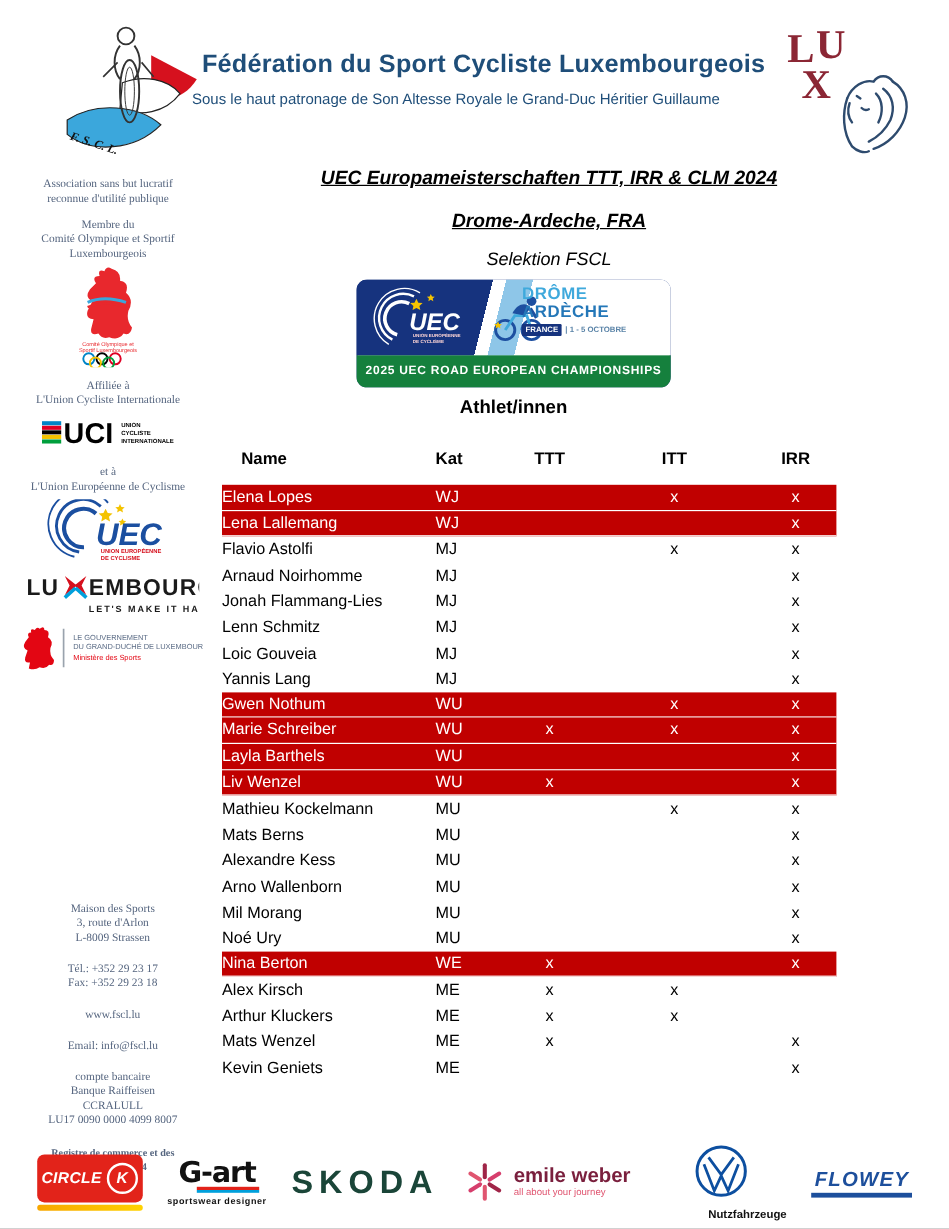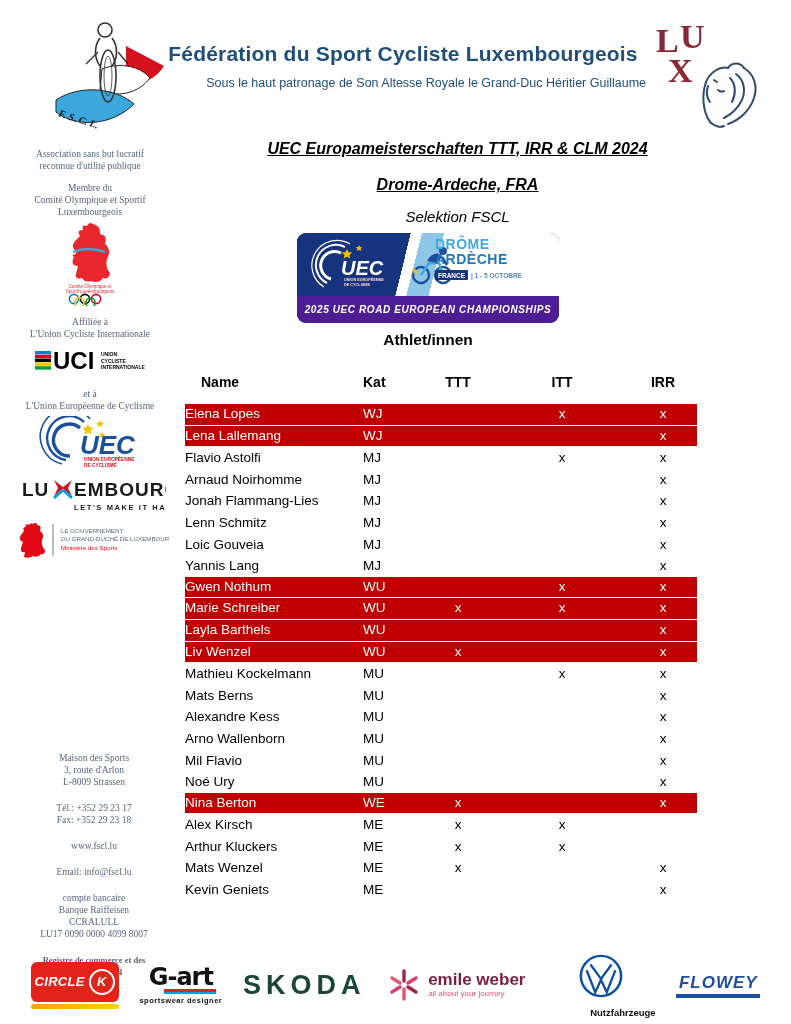--- a/index.html
+++ b/index.html
@@ -7,21 +7,21 @@
     position:relative; width:791px; height:1024px; margin:0 auto;
     background:#ffffff; overflow:hidden;
     font-family:"Liberation Sans", sans-serif; color:#000;
   }
   
   .header-title {
     position:absolute; left:168px; top:42px; width:470px; text-align:center;
     color:#1f4e79; font-size:21px; font-weight:bold; letter-spacing:0.2px;
   }
   .header-subtitle {
-    position:absolute; left:160px; top:76px; width:486px; text-align:right;
+    position:absolute; left:160px; top:76px; width:486px; text-align:left;
     color:#1f4e79; font-size:12.5px;
   }
   .fscl-logo { position:absolute; left:42px; top:14px; }
   .lux-logo  { position:absolute; left:648px; top:10px; }
 
   
   .sidebar-top    { position:absolute; left:4px;  top:148px; width:172px; text-align:center; }
   .sidebar-bottom { position:absolute; left:8px;  top:752px; width:172px; text-align:center; }
   .side-text {
     color:#55657f; font-size:9.5px; line-height:12px; white-space:pre-line;
@@ -49,22 +49,22 @@
   }
   .banner-top {
     position:relative; height:63px;
     background:linear-gradient(104deg,
       #16337e 0%, #16337e 41%,
       #ffffff 41%, #ffffff 45%,
       #8ec6e8 45%, #8ec6e8 53%,
       #ffffff 53%, #ffffff 100%);
   }
   .banner-strip {
-    height:27px; background:#4c1d95; color:#fff; display:flex; align-items:center; justify-content:center;
-    font-size:10px; font-weight:bold; font-style:italic; letter-spacing:0.6px;
+    height:27px; background:#15803d; color:#fff; display:flex; align-items:center; justify-content:center;
+    font-size:10px; font-weight:bold; letter-spacing:0.6px;
   }
   .banner-uec { position:absolute; left:6px; top:6px; }
   .banner-right { position:absolute; right:4px; top:4px; width:120px; }
   .loc1 { color:#3fa9dc; font-size:14px; font-weight:bold; letter-spacing:0.5px; line-height:15px;}
   .loc2 { color:#2477b8; font-size:14px; font-weight:bold; letter-spacing:0.5px; line-height:15px;}
   .date-row { margin-top:3px; display:flex; align-items:center; gap:3px; }
   .france-chip { background:#16337e; color:#fff; font-size:6.5px; font-weight:bold; padding:1.5px 3px; border-radius:1px; }
   .dates { color:#5b84a8; font-size:6.5px; font-weight:bold; }
   .cyclist { position:absolute; left:112px; top:8px; }
 
@@ -407,21 +407,21 @@
           <div class="cell c-irr">x</div>
         </div>
         <div class="trow">
           <div class="cell c-name">Arno Wallenborn</div>
           <div class="cell c-kat">MU</div>
           <div class="cell c-ttt"></div>
           <div class="cell c-itt"></div>
           <div class="cell c-irr">x</div>
         </div>
         <div class="trow">
-          <div class="cell c-name">Mil Flavio</div>
+          <div class="cell c-name">Mil Morang</div>
           <div class="cell c-kat">MU</div>
           <div class="cell c-ttt"></div>
           <div class="cell c-itt"></div>
           <div class="cell c-irr">x</div>
         </div>
         <div class="trow">
           <div class="cell c-name">Noé Ury</div>
           <div class="cell c-kat">MU</div>
           <div class="cell c-ttt"></div>
           <div class="cell c-itt"></div>

